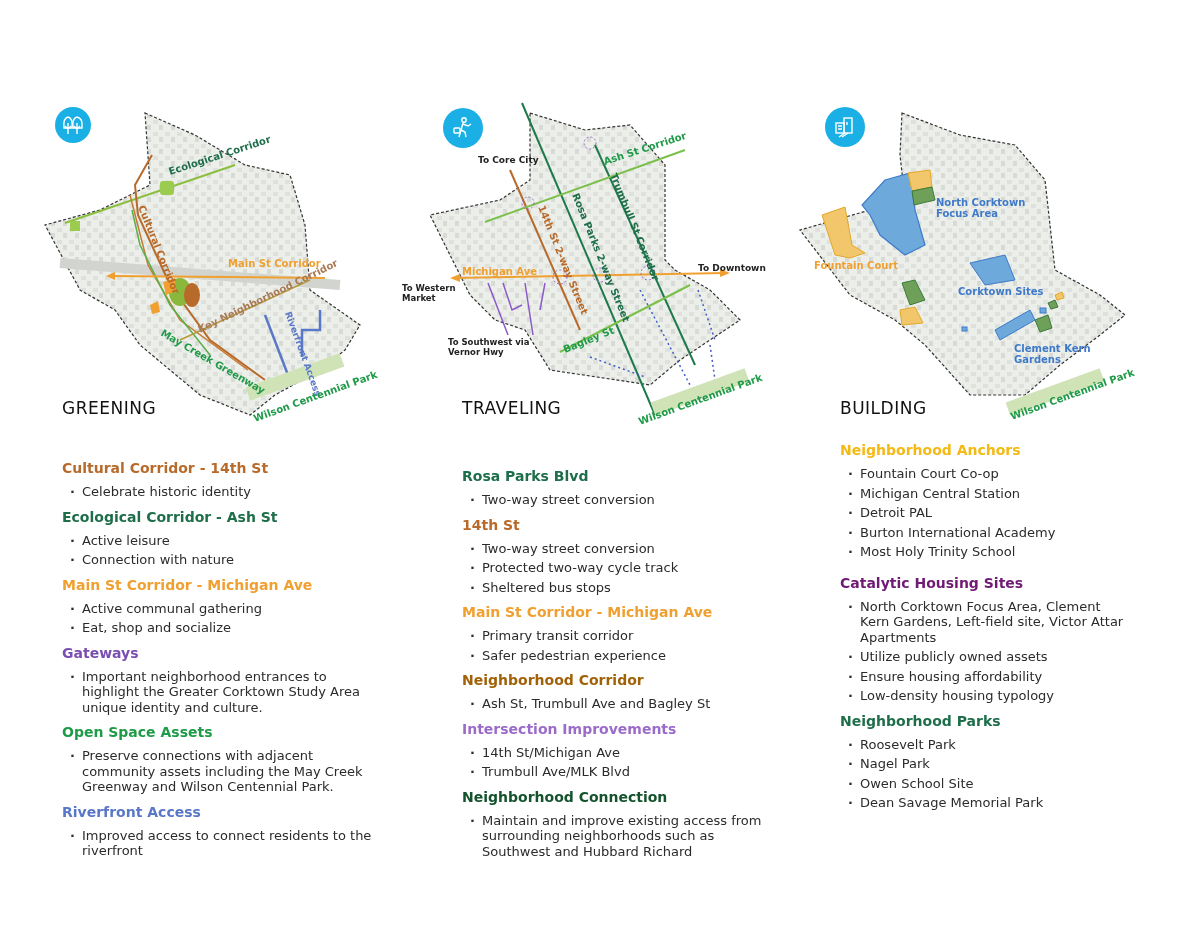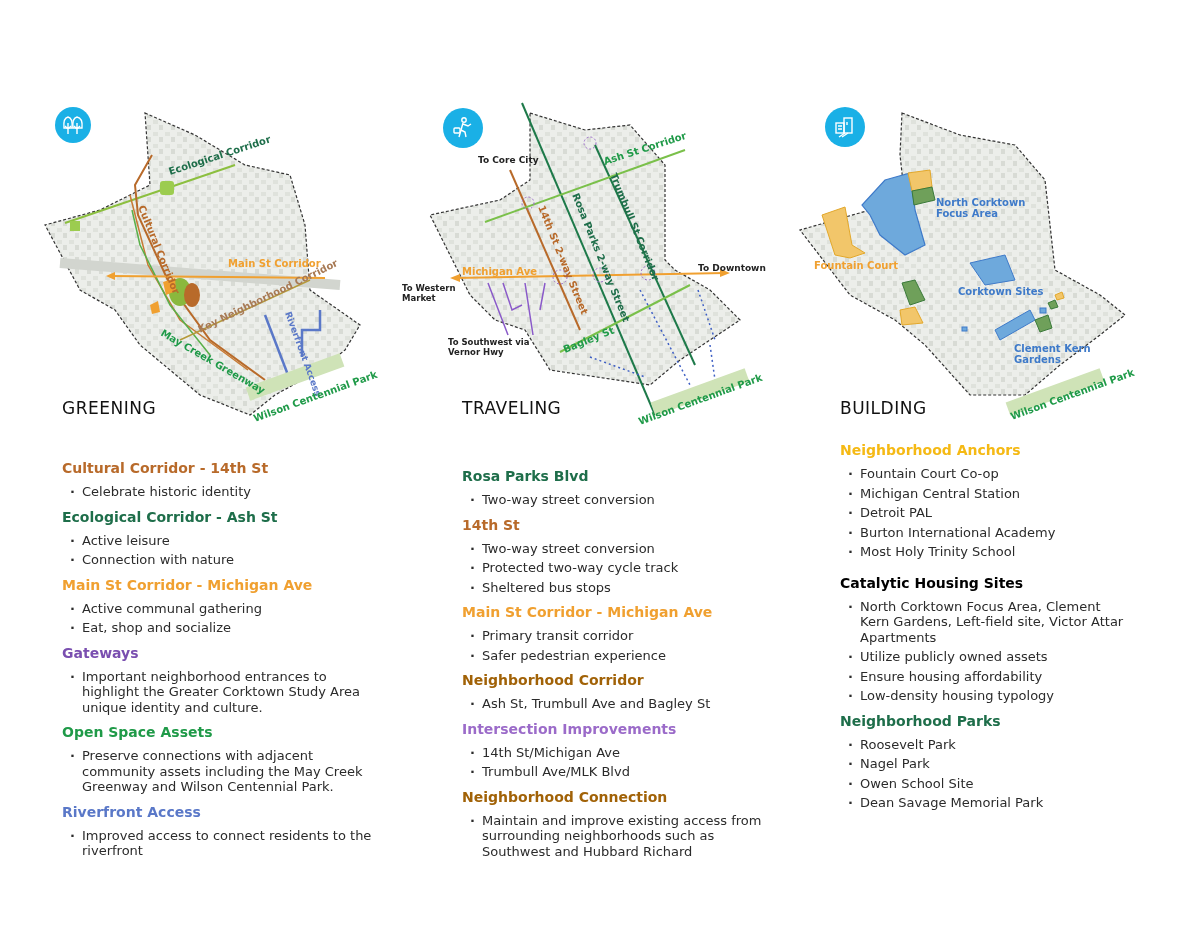--- a/index.html
+++ b/index.html
@@ -197,21 +197,21 @@
         </ul>
     </div>
     <div class="group">
       <h3 style="color:#9b6bc9">Intersection Improvements</h3>
       <ul>
         <li>14th St/Michigan Ave</li>
         <li>Trumbull Ave/MLK Blvd</li>
       </ul>
     </div>
     <div class="group">
-      <h3 style="color:#a16207">Neighborhood Connection</h3>
+      <h3 style="color:#14532d">Neighborhood Connection</h3>
       <ul>
           <li>Maintain and improve existing access from surrounding neighborhoods such as Southwest and Hubbard Richard</li>
         </ul>
     </div>
   </div>
 </div>
 
 <div class="panel" style="left:800px;width:400px;height:928px;">
   <svg class="map" style="left:-10px;top:95px;" width="350" height="330" viewBox="0 0 350 330">
     <defs>
@@ -259,21 +259,21 @@
       <h3 style="color:#f5b914">Neighborhood Anchors</h3>
       <ul>
         <li>Fountain Court Co-op</li>
         <li>Michigan Central Station</li>
         <li>Detroit PAL</li>
         <li>Burton International Academy</li>
         <li>Most Holy Trinity School</li>
       </ul>
     </div>
     <div class="group" style="margin-top:14px;">
-      <h3 style="color:#000000">Catalytic Housing Sites</h3>
+      <h3 style="color:#701a75">Catalytic Housing Sites</h3>
       <ul>
         <li>North Corktown Focus Area, Clement Kern Gardens, Left-field site, Victor Attar Apartments</li>
         <li>Utilize publicly owned assets</li>
         <li>Ensure housing affordability</li>
         <li>Low-density housing typology</li>
       </ul>
     </div>
     <div class="group">
       <h3 style="color:#1e6e4a">Neighborhood Parks</h3>
       <ul>

